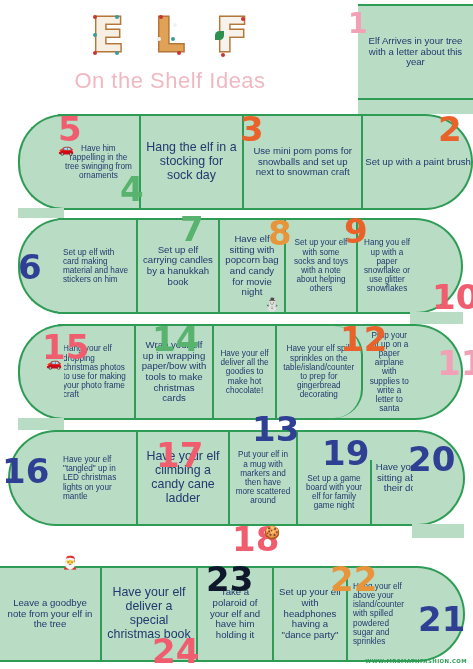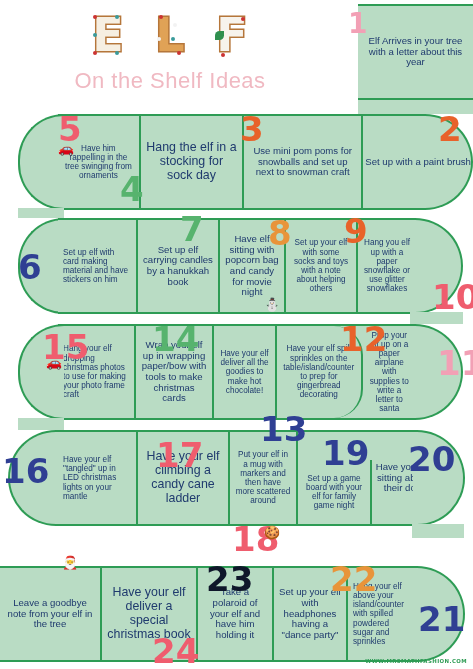--- a/index.html
+++ b/index.html
@@ -201,21 +201,21 @@
       <span class="txt">Have your elf spill sprinkles on the table/island/counter to prep for gingerbread decorating</span>
     </div>
     <div class="cell t-s" style="width:56px;">
       <span class="txt">Prop your elf up on a paper airplane with supplies to write a letter to santa</span>
     </div>
   </div>
   <div class="cap left" style="left:18px;top:324px;width:46px;"></div>
 
   <div class="num big" style="left:437px;top:346px;color:#f2a0b5;">11</div>
   <div class="num big" style="left:340px;top:322px;color:#e8622a;">12</div>
-  <div class="num big" style="left:252px;top:412px;color:#2f3f93;margin-left:8px;">13</div>
+  <div class="num big" style="left:252px;top:412px;color:#2f3f93;">13</div>
   <div class="num big" style="left:152px;top:322px;color:#57b36e;">14</div>
   <div class="num big" style="left:42px;top:330px;color:#ef5d6e;">15</div>
   <div class="deco" style="left:46px;top:356px;">🚗</div>
 
   <div class="conn" style="left:18px;top:418px;width:46px;height:12px;background:#b9dcc4;"></div>
 
   <div class="cap left" style="left:8px;top:430px;width:54px;"></div>
   <div class="band" style="left:58px;top:430px;width:358px;">
     <div class="cell t-s" style="width:80px;">
       <span class="txt" style="text-align:left;">Have your elf "tangled" up in LED christmas lights on your mantle</span>

